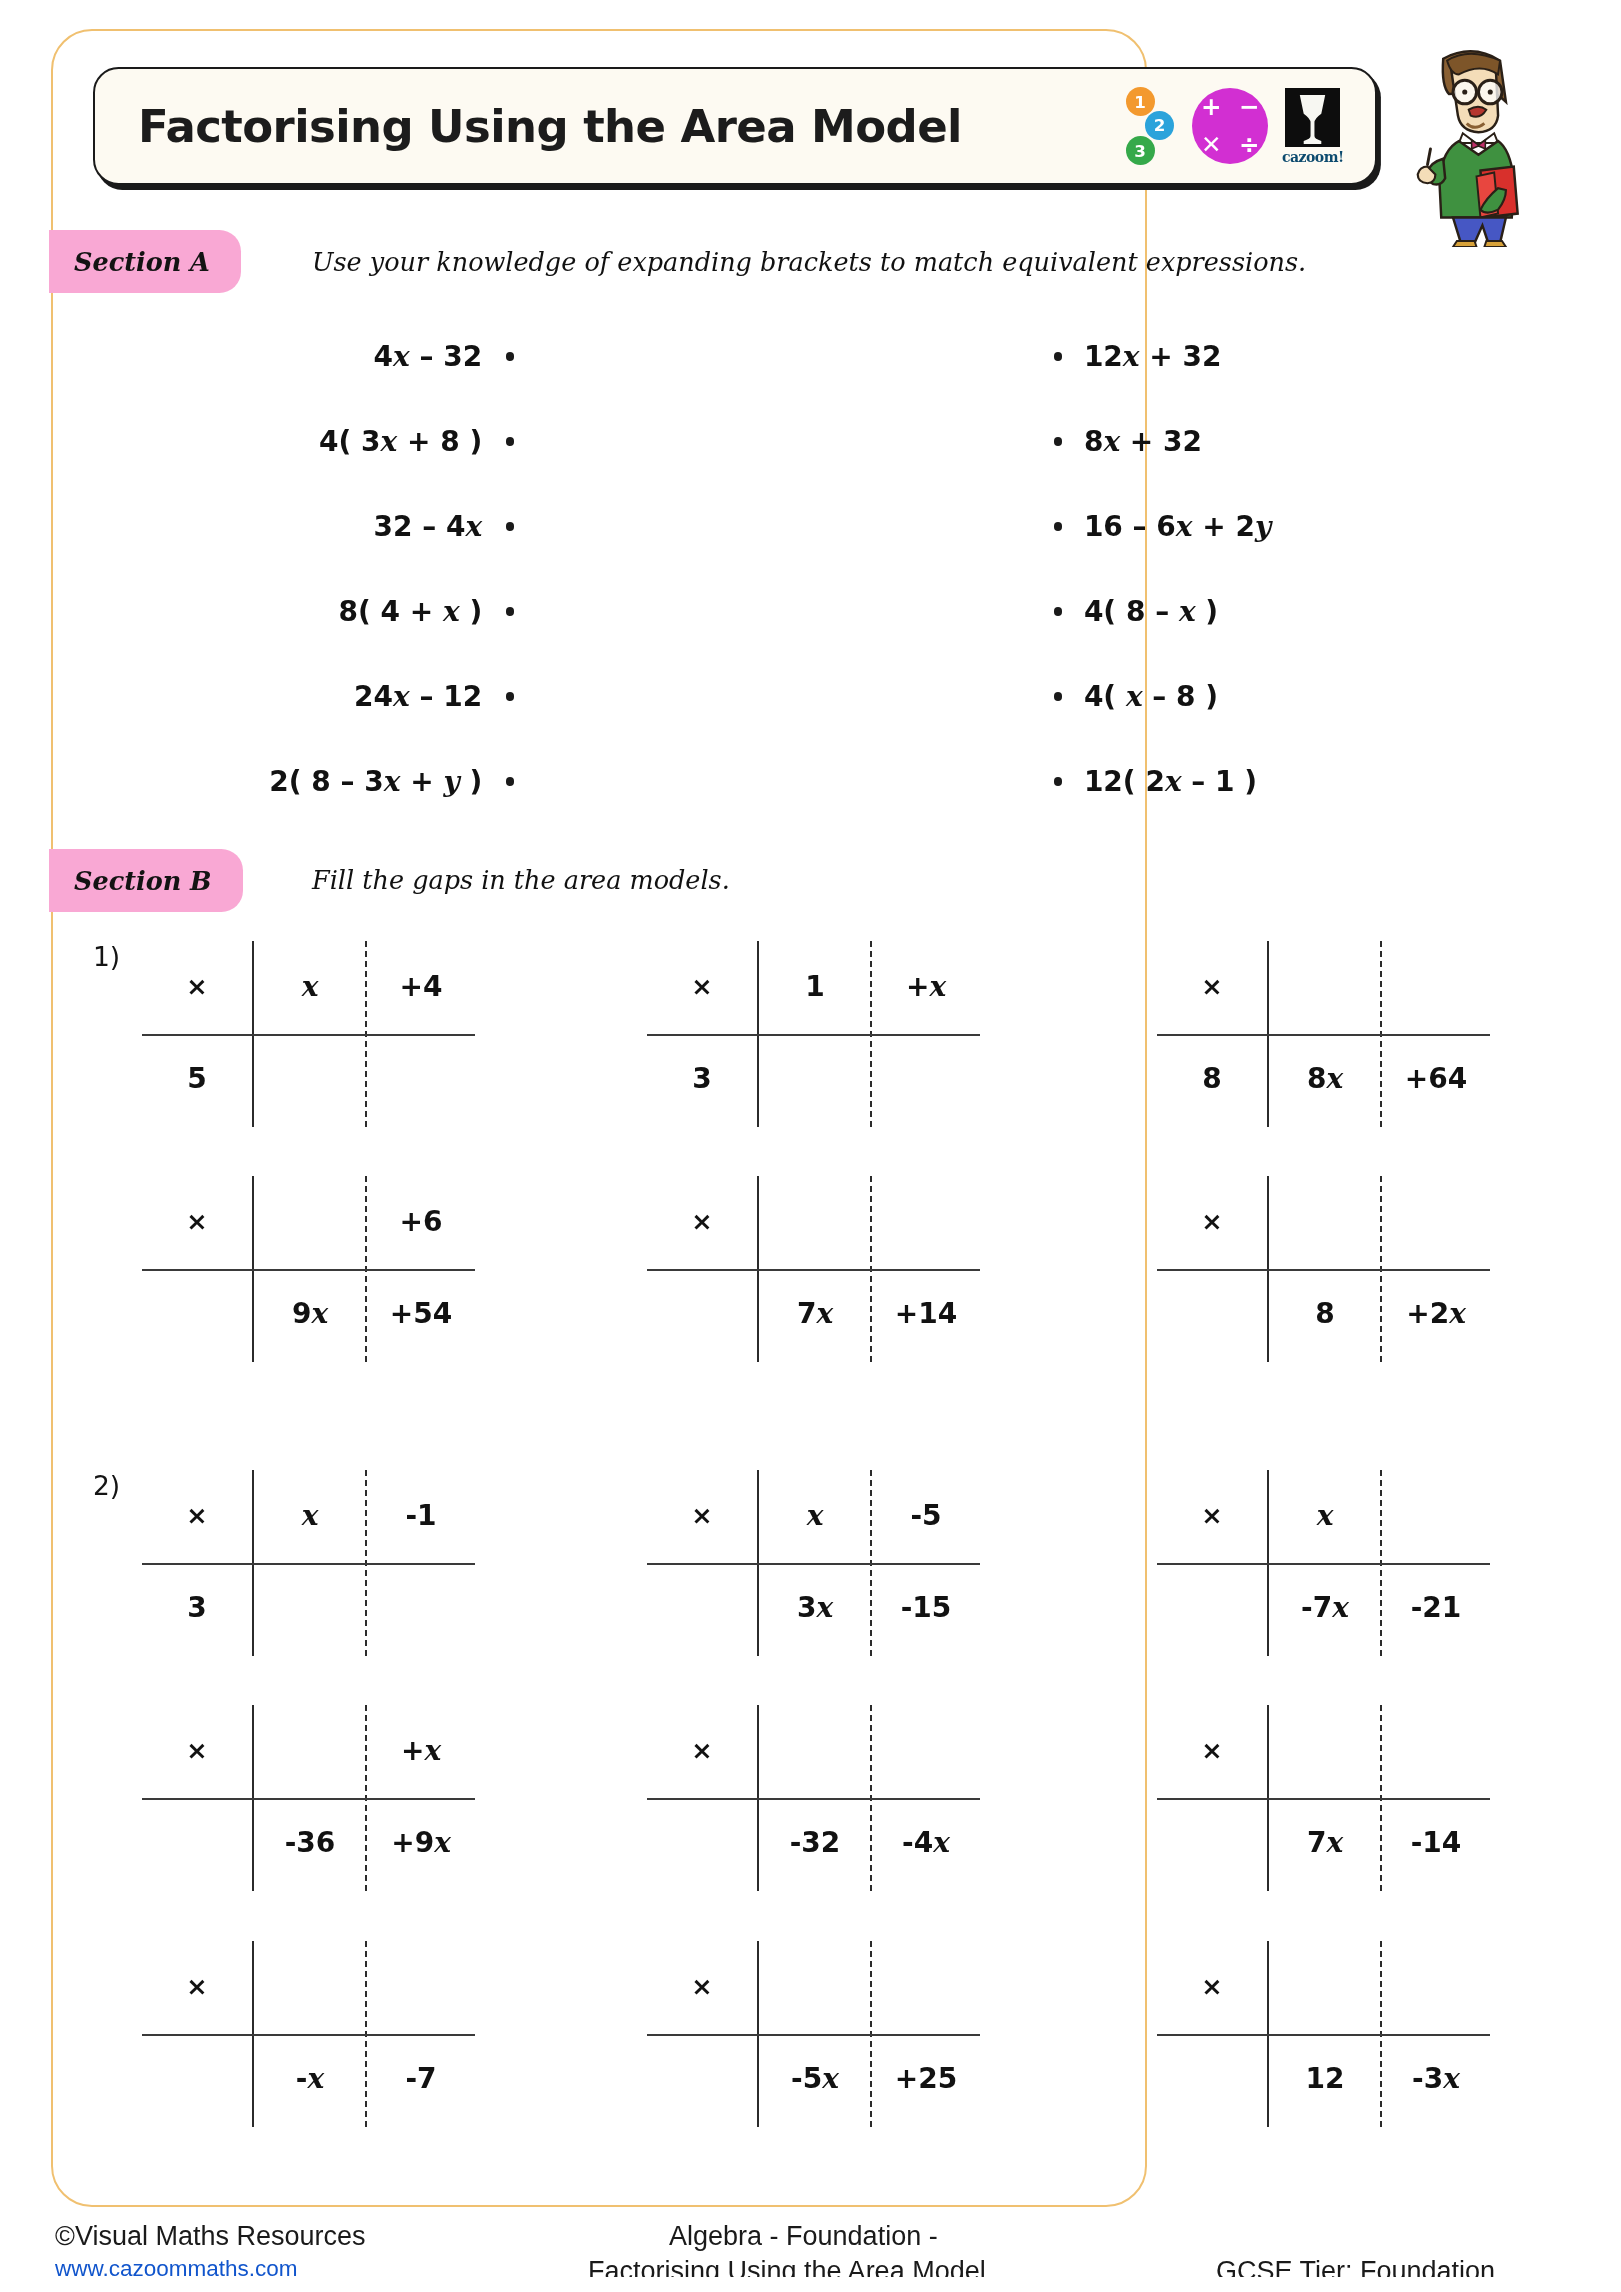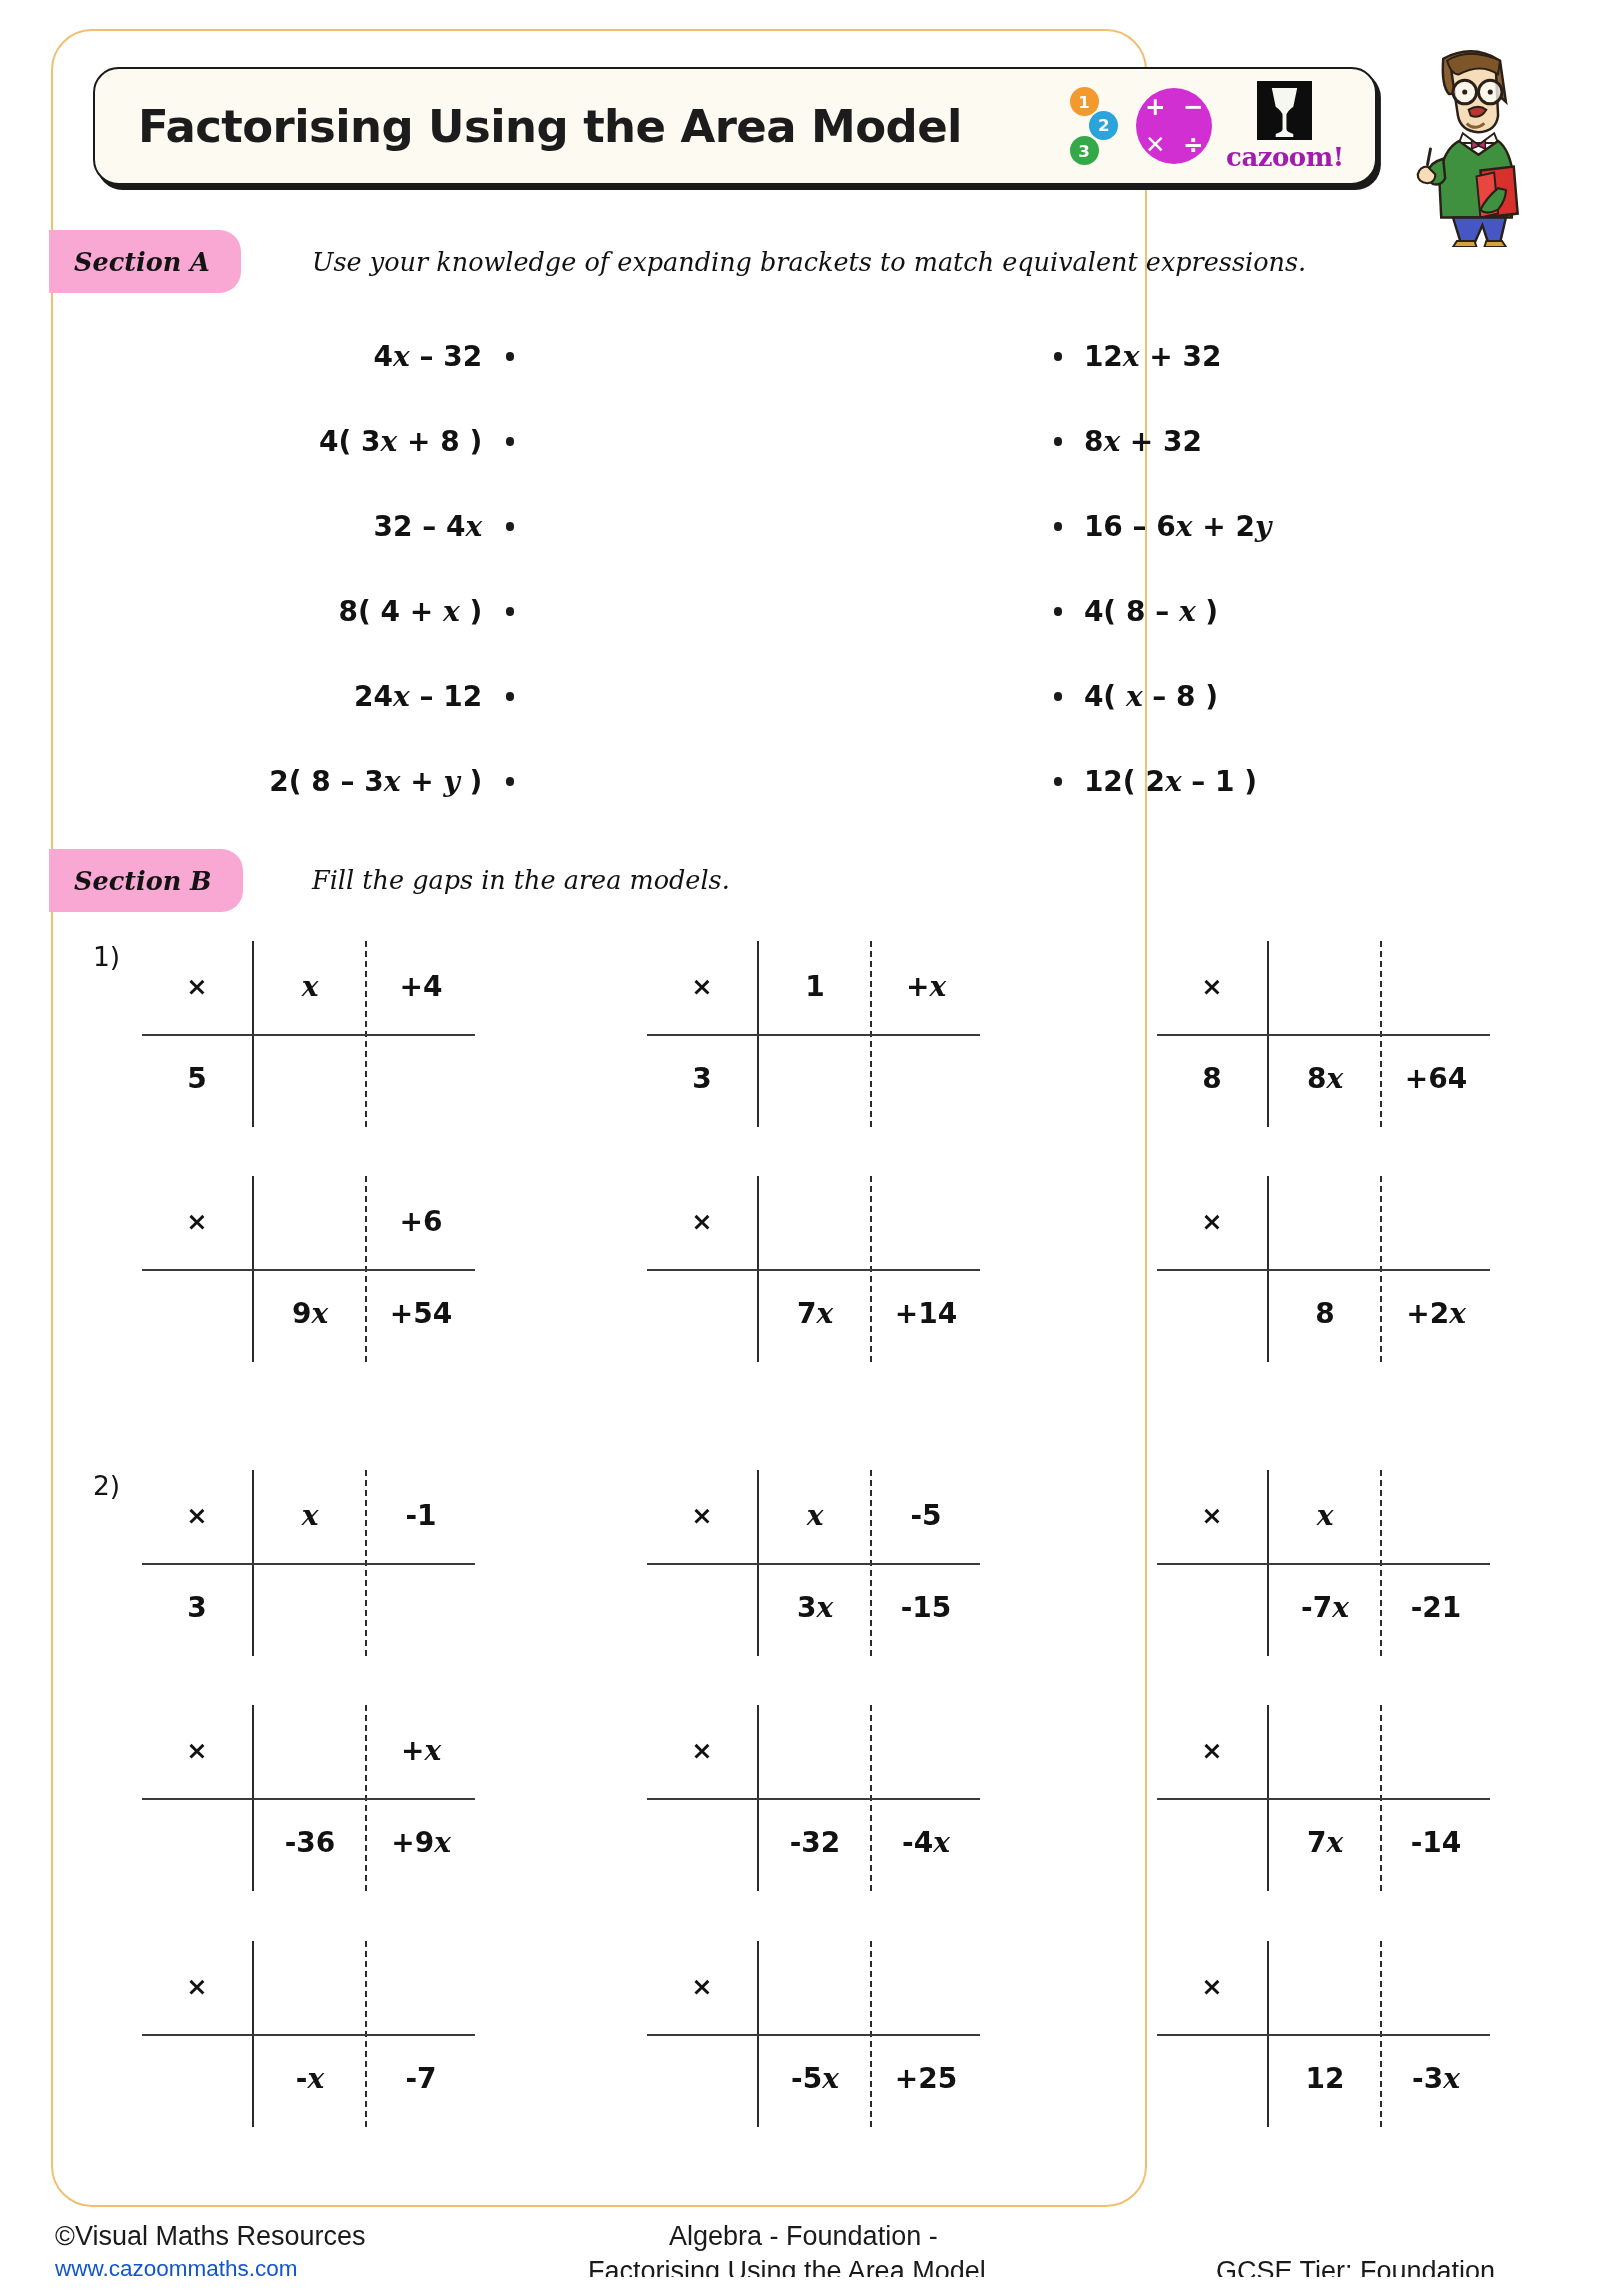--- a/index.html
+++ b/index.html
@@ -108,22 +108,22 @@
   }
   .cazoom-box {
     width: 55px; height: 59px;
     background: #0d0d0d;
     display: flex; align-items: flex-end; justify-content: center;
     overflow: hidden;
   }
   .cazoom-word {
     font-family: "DejaVu Serif", serif;
     font-weight: 700;
-    font-size: 26px;
-    color: #a21caf;
+    font-size: 14px;
+    color: #0c4a6e;
     letter-spacing: -0.5px;
     margin-top: 2px;
   }
 
   
   .mascot { position: absolute; left: 1404px; top: 41px; width: 147px; height: 206px; }
 
   
   .section-pill {
     position: absolute;

